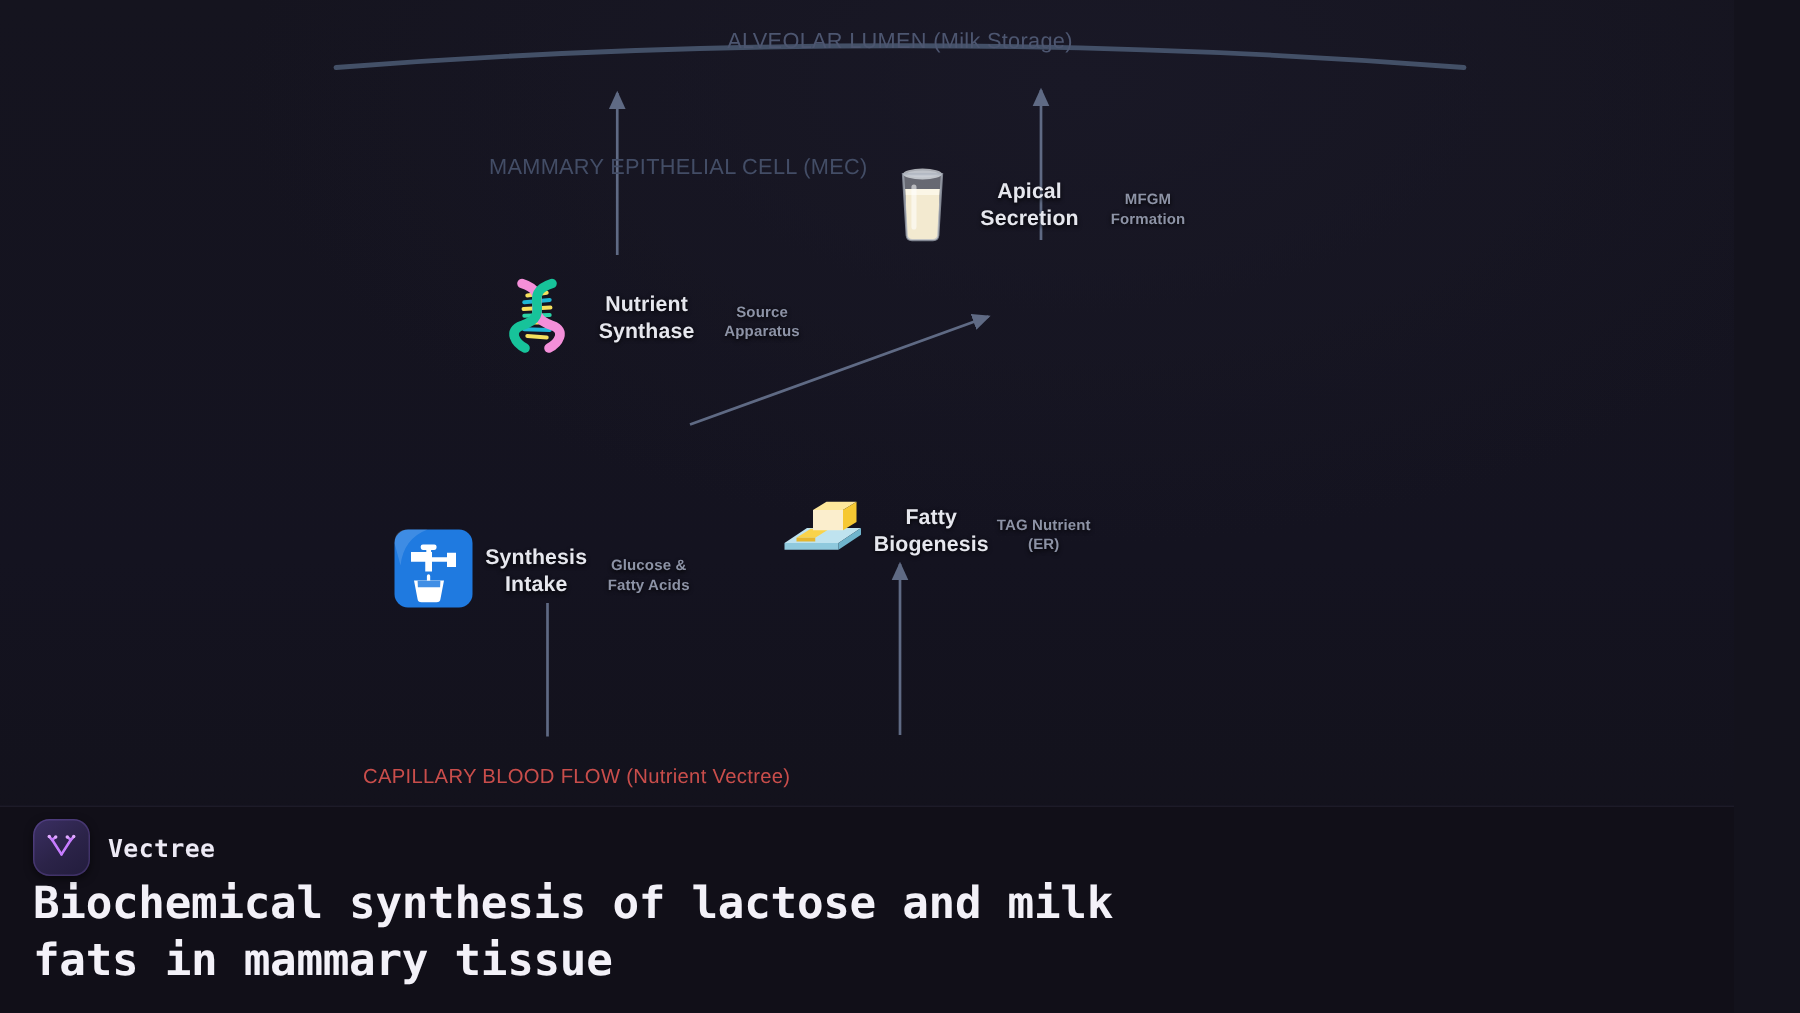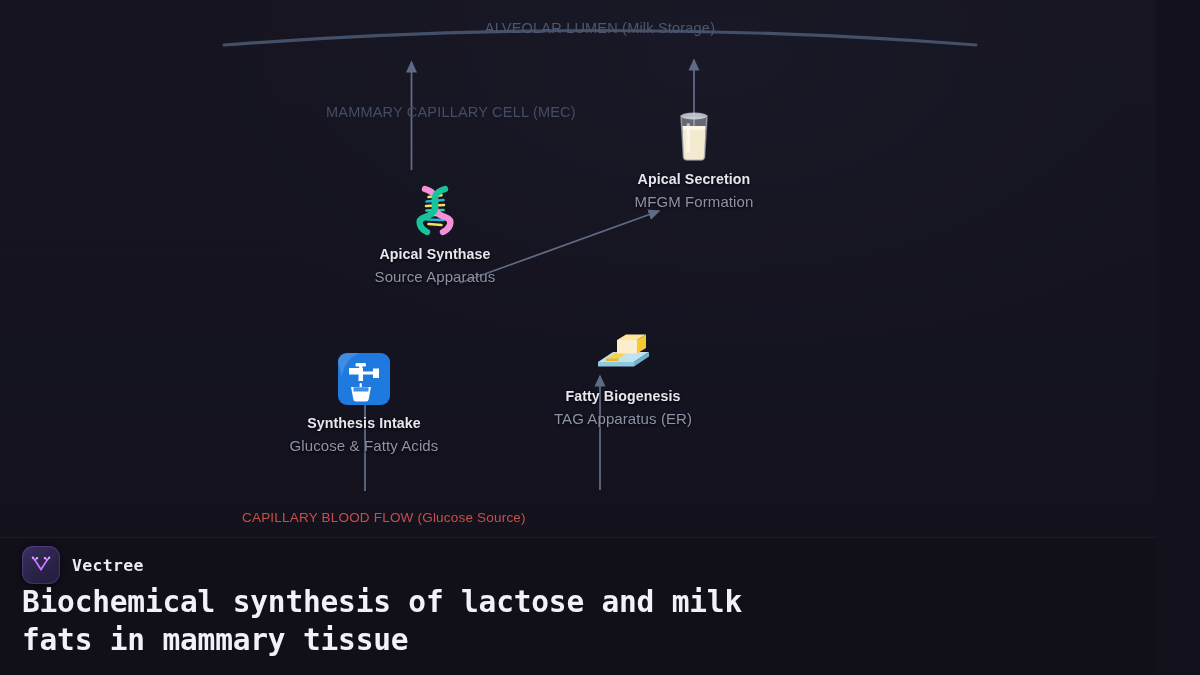--- a/index.html
+++ b/index.html
@@ -75,21 +75,21 @@
     top: 510px;
     font-size: 13.5px;
     color: #d9534f;
     opacity: 0.92;
   }
 
   
   .node {
     position: absolute;
     display: flex;
-    flex-direction: column;
+    flex-direction: row;
     align-items: center;
     width: 210px;
     transform: translateX(-105px);
     text-align: center;
   }
 
   .node-icon {
     width: 60px;
     height: 60px;
     display: flex;
@@ -104,22 +104,22 @@
     font-size: 14.2px;
     font-weight: 700;
     color: #e6e7ee;
     letter-spacing: 0.1px;
     line-height: 1.25;
     text-shadow: 0 1px 3px rgba(0,0,0,0.85);
   }
 
   .node-sub {
     margin-top: 3px;
-    font-size: 15px;
-    font-weight: 400;
+    font-size: 10px;
+    font-weight: 700;
     color: #8d93a6;
     letter-spacing: 0.1px;
     line-height: 1.3;
     text-shadow: 0 1px 3px rgba(0,0,0,0.85);
   }
 
   
   #node-lactose-synthase { left: 435px; top: 180px; }
   #node-apical-secretion { left: 694px; top: 105px; }
   #node-nutrient-intake  { left: 364px; top: 349px; }
@@ -211,23 +211,23 @@
 
       <line x1="460" y1="283" x2="659" y2="211" stroke="#5f6a84" stroke-width="1.8" marker-end="url(#arrowhead)"></line>
 
       <line x1="365" y1="491" x2="365" y2="402" stroke="#5f6a84" stroke-width="1.8"></line>
 
       <line x1="600" y1="490" x2="600" y2="376" stroke="#5f6a84" stroke-width="1.8" marker-end="url(#arrowhead)"></line>
     </svg>
 
     <div class="region-label region-lumen">ALVEOLAR LUMEN (Milk Storage)</div>
 
-    <div class="region-label region-mec">MAMMARY CAPILLARY CELL (MEC)</div>
-
-    <div class="region-label region-capillary">CAPILLARY BLOOD FLOW (Glucose Source)</div>
+    <div class="region-label region-mec">MAMMARY EPITHELIAL CELL (MEC)</div>
+
+    <div class="region-label region-capillary">CAPILLARY BLOOD FLOW (Nutrient Vectree)</div>
 
     <div class="node" id="node-lactose-synthase">
       <div class="node-icon">
         <svg width="56" height="56" viewBox="0 0 56 56">
           <g stroke-linecap="round" fill="none">
 
             <g stroke-width="2.6">
               <line x1="21.5" y1="15" x2="34.5" y2="13.2" stroke="#f6e05e"></line>
               <line x1="19.5" y1="19.5" x2="36.5" y2="18" stroke="#1fb6d4"></line>
               <line x1="19" y1="24" x2="37" y2="23" stroke="#f6e05e"></line>
@@ -236,21 +236,21 @@
               <line x1="19.5" y1="37.5" x2="36.5" y2="38" stroke="#1fb6d4"></line>
               <line x1="21.5" y1="42" x2="34.5" y2="43" stroke="#f6e05e"></line>
             </g>
 
             <path d="M 18 7 C 40 14, 16 28, 38 35 C 48 38.5, 42 47, 36 50" stroke="#f48fd9" stroke-width="6.4"></path>
 
             <path d="M 38 7 C 16 14, 40 28, 18 35 C 8 38.5, 14 47, 20 50" stroke="#17c39a" stroke-width="6.4"></path>
           </g>
         </svg>
       </div>
-      <div class="node-title">Apical Synthase</div>
+      <div class="node-title">Nutrient Synthase</div>
       <div class="node-sub">Source Apparatus</div>
     </div>
 
     <div class="node" id="node-apical-secretion">
       <div class="node-icon">
         <svg width="52" height="56" viewBox="0 0 52 56">
 
           <path d="M 13 9 L 39 9 L 36.5 50 Q 36.2 53 33 53 L 19 53 Q 15.8 53 15.5 50 Z" fill="#d7dbe0" opacity="0.42"></path>
 
           <path d="M 14.6 19 L 37.4 19 L 36.5 50 Q 36.2 53 33 53 L 19 53 Q 15.8 53 15.5 50 Z" fill="#f3ead0"></path>
@@ -303,21 +303,21 @@
 
           <path d="M 13 31.5 L 22.5 25.5 L 35 25.5 L 25.5 31.5 Z" fill="#f9d34a"></path>
           <path d="M 13 31.5 L 25.5 31.5 L 25.5 34 L 13 34 Z" fill="#e5b62e"></path>
 
           <path d="M 24 13 L 33 7.5 L 53 7.5 L 44 13 Z" fill="#fde79b"></path>
           <path d="M 24 13 L 44 13 L 44 26.5 L 24 26.5 Z" fill="#fbeecd"></path>
           <path d="M 44 13 L 53 7.5 L 53 21 L 44 26.5 Z" fill="#f6c832"></path>
         </svg>
       </div>
       <div class="node-title">Fatty Biogenesis</div>
-      <div class="node-sub">TAG Apparatus (ER)</div>
+      <div class="node-sub">TAG Nutrient (ER)</div>
     </div>
 
   </div>
 
   <div id="footer">
 
     <div id="headline">Biochemical synthesis of lactose and milk fats in mammary tissue</div>
 
     <div id="brand-row">
       <div id="brand-logo">

